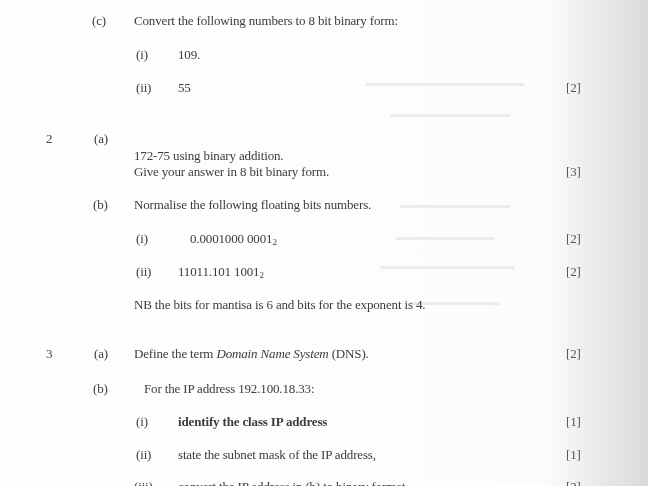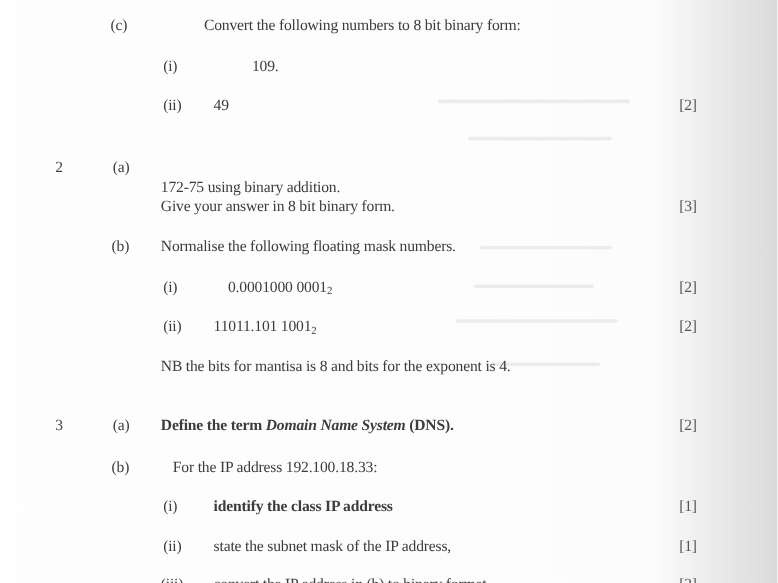--- a/index.html
+++ b/index.html
@@ -46,51 +46,51 @@
 <div class="page">
 
   <div class="ghost" style="left:365px; top:83px; width:160px;"></div>
   <div class="ghost" style="left:390px; top:114px; width:120px;"></div>
   <div class="ghost" style="left:400px; top:205px; width:110px;"></div>
   <div class="ghost" style="left:395px; top:237px; width:100px;"></div>
   <div class="ghost" style="left:380px; top:266px; width:135px;"></div>
   <div class="ghost" style="left:410px; top:302px; width:90px;"></div>
 
   <span class="t" style="left:92px; top:13px;">(c)</span>
-  <span class="t" style="left:134px; top:13px;margin-left:36px;">Convert the following numbers to 8 bit binary form:</span>
+  <span class="t" style="left:134px; top:13px;">Convert the following numbers to 8 bit binary form:</span>
 
   <span class="t" style="left:136px; top:47px;">(i)</span>
-  <span class="t" style="left:178px; top:47px;margin-left:32px;">109.</span>
+  <span class="t" style="left:178px; top:47px;">109.</span>
 
   <span class="t" style="left:136px; top:80px;">(ii)</span>
-  <span class="t" style="left:178px; top:80px;">49</span>
+  <span class="t" style="left:178px; top:80px;">55</span>
   <span class="t mark" style="left:566px; top:80px;">[2]</span>
 
   <span class="t num" style="left:46px; top:131px;">2</span>
   <span class="t" style="left:94px; top:131px;">(a)</span>
   <span class="t" style="left:134px; top:148px;">172-75 using binary addition.</span>
   <span class="t" style="left:134px; top:164px;">Give your answer in 8 bit binary form.</span>
   <span class="t mark" style="left:566px; top:164px;">[3]</span>
 
   <span class="t" style="left:93px; top:197px;">(b)</span>
-  <span class="t" style="left:134px; top:197px;">Normalise the following floating mask numbers.</span>
+  <span class="t" style="left:134px; top:197px;">Normalise the following floating bits numbers.</span>
 
   <span class="t" style="left:136px; top:231px;">(i)</span>
   <span class="t" style="left:190px; top:231px;"><span>0.0001000 0001</span><span class="sub">2</span></span>
   <span class="t mark" style="left:566px; top:231px;">[2]</span>
 
   <span class="t" style="left:136px; top:264px;">(ii)</span>
   <span class="t" style="left:178px; top:264px;"><span>11011.101 1001</span><span class="sub">2</span></span>
   <span class="t mark" style="left:566px; top:264px;">[2]</span>
 
-  <span class="t" style="left:134px; top:297px;">NB the bits for mantisa is 8 and bits for the exponent is 4.</span>
+  <span class="t" style="left:134px; top:297px;">NB the bits for mantisa is 6 and bits for the exponent is 4.</span>
 
   <span class="t num" style="left:46px; top:346px;">3</span>
   <span class="t" style="left:94px; top:346px;">(a)</span>
-  <span class="t" style="left:134px; top:346px;font-weight:bold;"><span>Define the term </span><em>Domain Name System</em><span> (DNS).</span></span>
+  <span class="t" style="left:134px; top:346px;"><span>Define the term </span><em>Domain Name System</em><span> (DNS).</span></span>
   <span class="t mark" style="left:566px; top:346px;">[2]</span>
 
   <span class="t" style="left:93px; top:381px;">(b)</span>
   <span class="t" style="left:144px; top:381px;">For the IP address 192.100.18.33:</span>
 
   <span class="t" style="left:136px; top:414px;">(i)</span>
   <span class="t" style="left:178px; top:414px;font-weight:bold;">identify the class IP address</span>
   <span class="t mark" style="left:566px; top:414px;">[1]</span>
 
   <span class="t" style="left:136px; top:447px;">(ii)</span>

